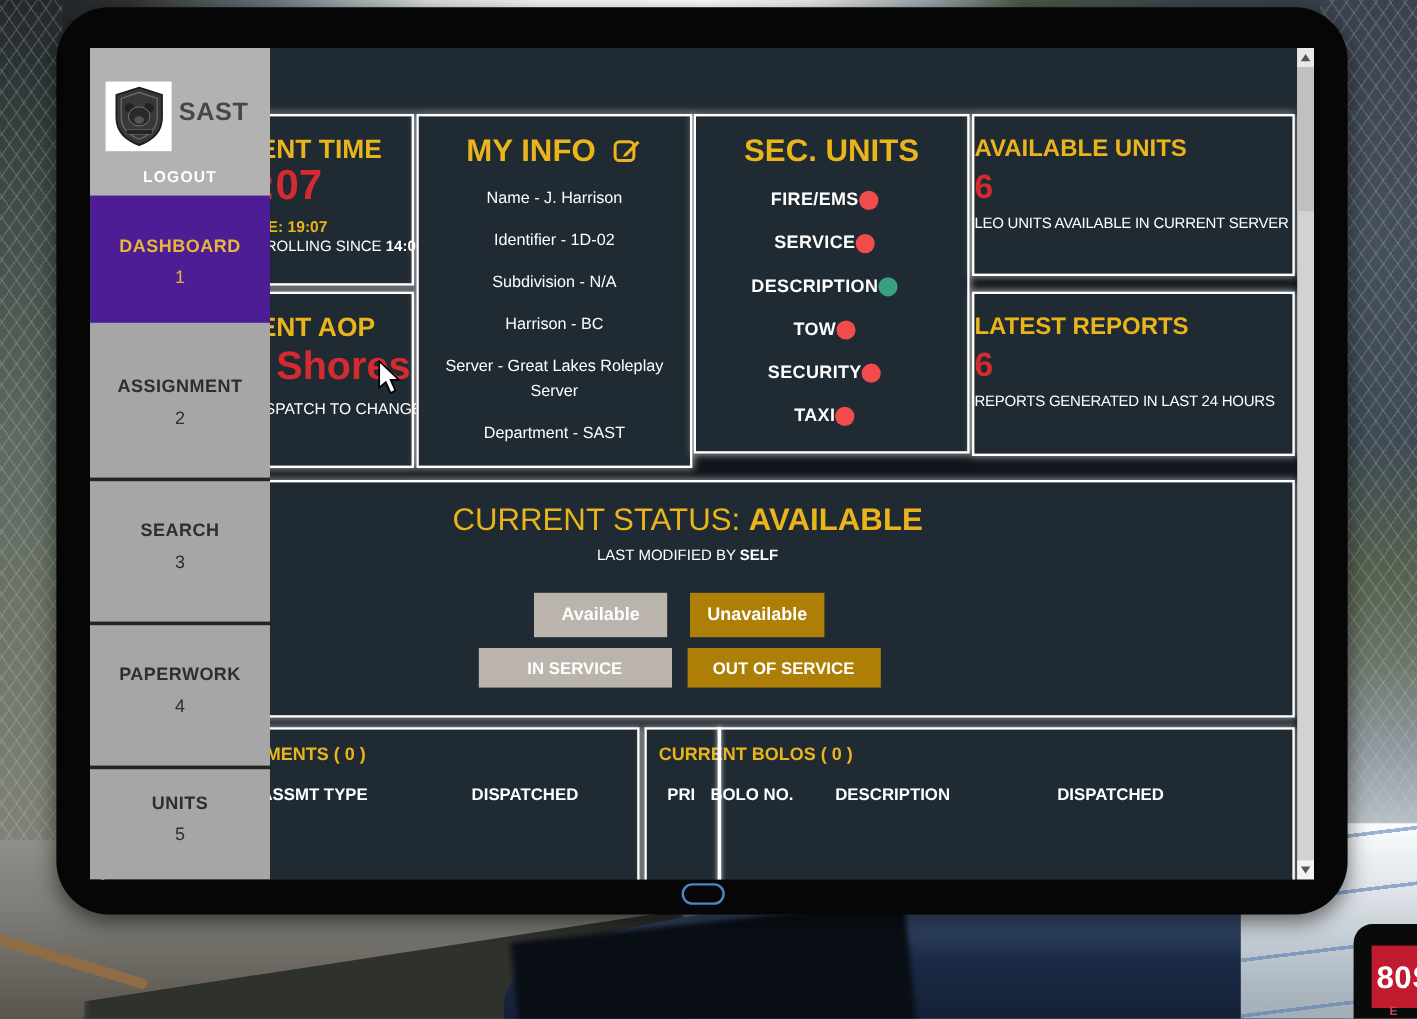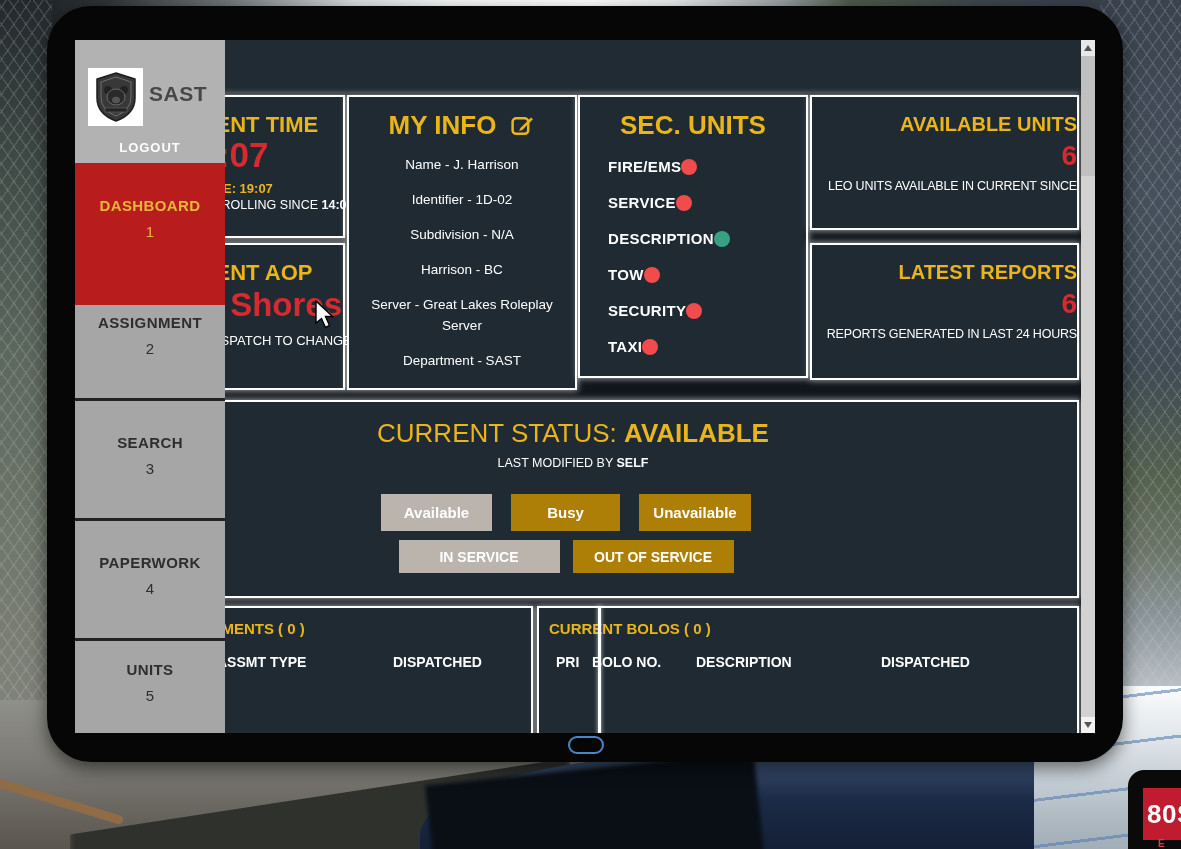--- a/index.html
+++ b/index.html
@@ -59,27 +59,27 @@
 
   .card-myinfo{left:272px;top:55px;width:230px;height:295px;text-align:center;}
   .mi-head{margin-top:13px;display:flex;justify-content:center;align-items:center;gap:14px;}
   .mi-head .ttl{font-size:26px;}
   .mi-fields{margin-top:8px;display:flex;flex-direction:column;gap:14px;padding:6px 6px 0 6px;}
   .mi-field{color:#fff;font-size:13.5px;line-height:1.55;}
 
   .card-sec{left:503px;top:55px;width:230px;height:283px;}
   .sec-head{text-align:center;margin-top:13px;font-size:26px;}
   .sec-rows{margin-top:17px;display:flex;flex-direction:column;gap:19px;padding:0 40px 0 28px;}
-  .sec-row{display:flex;justify-content:flex-start;align-items:center;height:17px;}
+  .sec-row{display:flex;justify-content:center;align-items:center;height:17px;}
   .sec-label{color:#fff;font-weight:bold;font-size:15px;letter-spacing:.3px;}
   .dot{width:16px;height:16px;border-radius:50%;}
   .dot[data-status="red"]{background:#f24b4b;}
   .dot[data-status="green"]{background:#39a183;}
 
-  .card-stat{text-align:right;}
+  .card-stat{text-align:left;}
   .card-avail{left:735px;top:55px;width:269px;height:135px;}
   .card-reports{left:735px;top:203px;width:269px;height:137px;}
   .card-stat .ttl{display:block;margin-top:16px;font-size:20px;}
   .card-stat .big{display:block;margin-top:4px;font-size:28px;font-weight:bold;}
   .card-stat .cap{display:block;margin-top:7px;font-size:12.5px;color:#fff;letter-spacing:-0.2px;}
 
   .panel-status{left:10px;top:360px;width:994px;height:198px;text-align:center;}
   .st-title{margin-top:16px;font-size:26px;color:#e9b51b;transform:translateX(-9px);}
   .st-title b{font-weight:bold;}
   .st-sub{margin-top:7px;font-size:12.5px;color:#fff;transform:translateX(-9px);}
@@ -102,21 +102,21 @@
 
   
   .sidebar{position:absolute;left:0;top:0;width:150px;height:693px;background:#a6a6a6;z-index:6;}
   .sb-header{position:absolute;left:0;top:0;width:150px;height:123px;background:#b2b2b2;}
   .sb-logo{position:absolute;left:13px;top:28px;width:55px;height:58px;background:#fff;display:flex;align-items:center;justify-content:center;}
   .sb-brand{position:absolute;left:74px;top:42px;font-size:21px;font-weight:bold;color:#474747;letter-spacing:.5px;}
   .sb-logout{position:absolute;left:0;top:100px;width:150px;text-align:center;color:#fff;font-weight:bold;font-size:13px;letter-spacing:1px;cursor:pointer;}
   .sb-item{position:absolute;left:0;width:150px;text-align:center;cursor:pointer;}
   .sb-item .lab{display:block;font-size:15px;font-weight:bold;color:#2e2e2e;letter-spacing:.4px;}
   .sb-item .num{display:block;margin-top:9px;font-size:15px;color:#2e2e2e;}
-  .it0{top:123px;height:142px;background:#b91c1c;padding-top:34px;}
+  .it0{top:123px;height:106px;background:#4c1d95;padding-top:34px;}
   .it0 .lab,.it0 .num{color:#e8b73a;}
   .it1{top:241px;height:120px;padding-top:33px;border-bottom:3px solid #232323;}
   .it2{top:361px;height:120px;padding-top:33px;border-bottom:3px solid #232323;}
   .it3{top:481px;height:120px;padding-top:33px;border-bottom:3px solid #232323;}
   .it4{top:569px;height:132px;padding-top:52px;}
 
   
   .scrollbar{position:absolute;left:1006px;top:0;width:14px;height:693px;background:#d2d2d2;z-index:7;}
   .sc-btn{position:absolute;left:0;width:14px;height:16px;background:#e8e8e8;display:flex;align-items:center;justify-content:center;cursor:pointer;}
   .sc-up{top:0;} .sc-down{bottom:0;background:#f2f2f2;}
@@ -213,35 +213,34 @@
           <div class="sec-row">
             <span class="sec-label">TAXI</span>
             <span class="dot" data-status="red"></span>
           </div>
         </div>
       </div>
 
       <div class="card card-stat card-avail">
         <span class="ttl">AVAILABLE UNITS</span>
         <span class="big red">6</span>
-        <span class="cap">LEO UNITS AVAILABLE IN CURRENT SINCE</span>
+        <span class="cap">LEO UNITS AVAILABLE IN CURRENT SERVER</span>
       </div>
 
       <div class="card card-stat card-reports">
         <span class="ttl">LATEST REPORTS</span>
         <span class="big red">6</span>
         <span class="cap">REPORTS GENERATED IN LAST 24 HOURS</span>
       </div>
 
       <div class="card panel-status">
         <div class="st-title"><span>CURRENT STATUS: </span><b>AVAILABLE</b></div>
         <div class="st-sub"><span>LAST MODIFIED BY </span><b>SELF</b></div>
         <div class="btn-row">
           <button class="st-btn w-a" data-variant="gray">Available</button>
-          <button class="st-btn w-b" data-variant="gold">Busy</button>
           <button class="st-btn w-c" data-variant="gold">Unavailable</button>
         </div>
         <div class="btn-row btn-row2">
           <button class="st-btn w-d" data-variant="gray">IN SERVICE</button>
           <button class="st-btn w-d" data-variant="gold">OUT OF SERVICE</button>
         </div>
       </div>
 
       <div class="card card-assign">
         <span class="tbl-title as-title">CURRENT ASSIGNMENTS ( 0 )</span>

